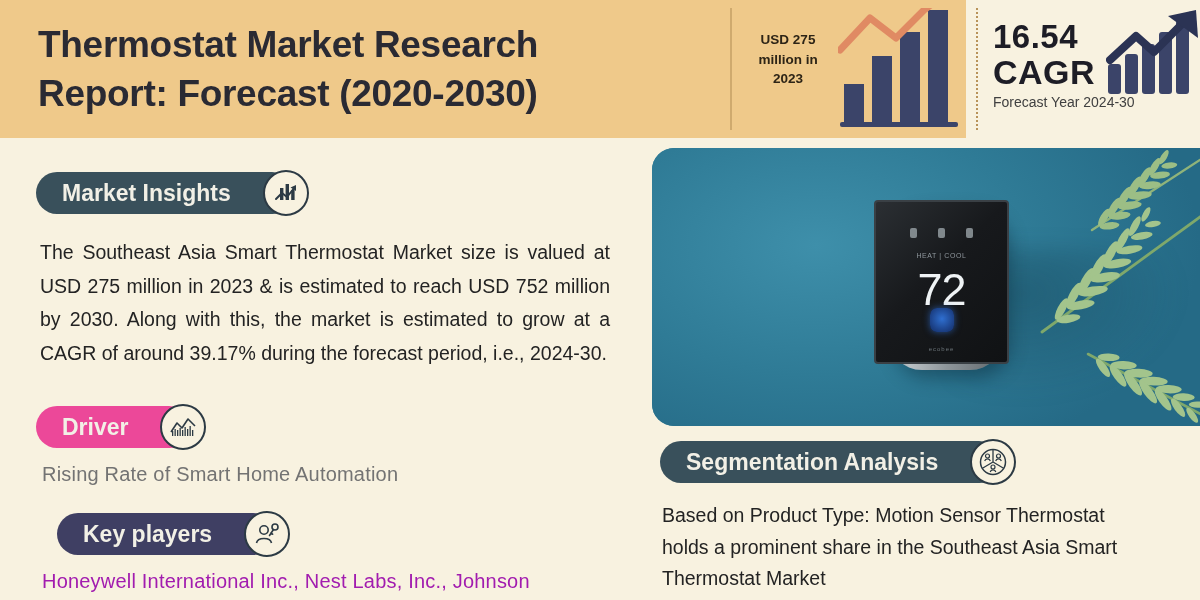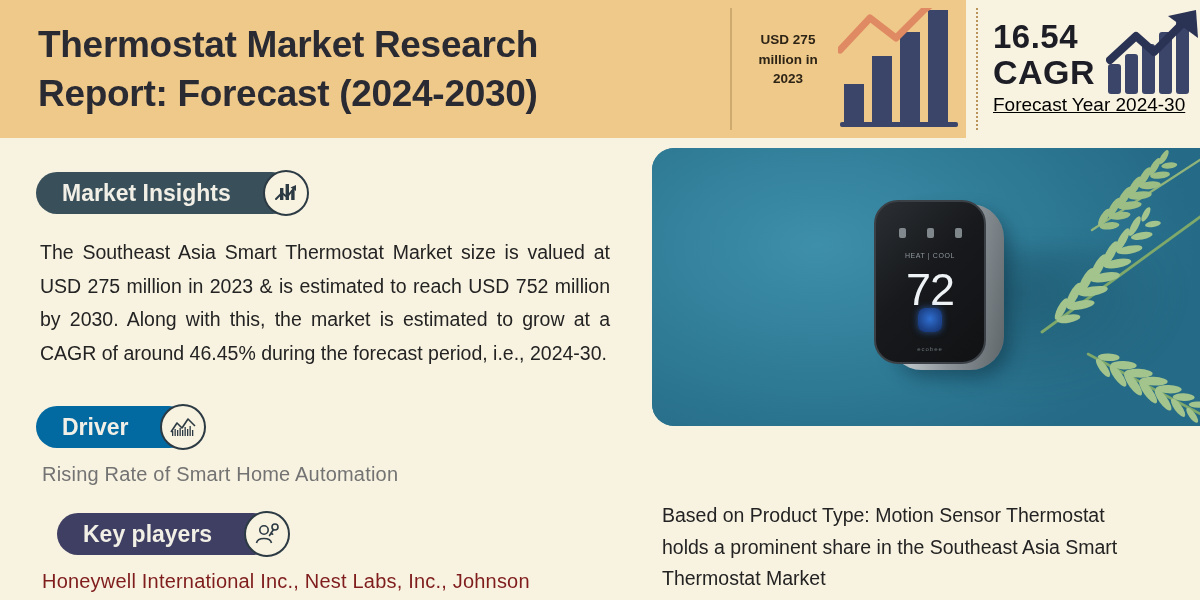--- a/index.html
+++ b/index.html
@@ -43,38 +43,37 @@
   .cagr-block { position: absolute; left: 986px; top: 6px; width: 214px; height: 126px; margin-left: 7px; }
   .cagr-num {
     position: absolute; left: 0; top: 12px; font-size: 33px; font-weight: bold;
     color: #1D1D26; letter-spacing: .5px;
   }
   .cagr-word {
     position: absolute; left: 0; top: 47px; font-size: 34px; font-weight: bold;
     color: #1D1D26; letter-spacing: .5px;
   }
   .cagr-sub {
-    position: absolute; left: 0; top: 88px; font-size: 19px; color: #000000;
+    position: absolute; left: 0; top: 88px; font-size: 14px; color: #404040;
     white-space: nowrap;
-    text-decoration: underline;
   }
   .cagr-graphic { position: absolute; left: 113px; top: 2px; width: 96px; height: 88px; }
 
   
   .left-col { position: absolute; left: 0; top: 138px; width: 650px; height: 462px; padding-left: 12px; }
 
   .pill {
     position: relative; display: inline-flex; align-items: center;
     height: 42px; border-radius: 21px; padding: 0 62px 0 26px;
     color: #F2F0E6; font-size: 23px; font-weight: bold;
     white-space: nowrap;
   }
   .pill.navy   { background: #39505B; }
   .pill.purple { background: #3F3F63; }
-  .pill.teal   { background: #0369a1; }
+  .pill.teal   { background: #ec4899; }
   .pill-icon {
     position: absolute; right: -16px; top: 50%; transform: translateY(-50%);
     width: 46px; height: 46px; border-radius: 50%;
     background: #F8F2E0; border: 2.5px solid #2C3A44;
     display: flex; align-items: center; justify-content: center;
   }
 
   .insights-pill { position: absolute; left: 36px; top: 34px; }
   .insights-body {
     position: absolute; left: 40px; top: 98px; width: 570px;
@@ -85,21 +84,21 @@
 
   .driver-pill { position: absolute; left: 36px; top: 268px; }
   .driver-body {
     position: absolute; left: 42px; top: 325px; width: 560px;
     font-size: 20px; color: #737373; letter-spacing: .2px;
   }
 
   .players-pill { position: absolute; left: 57px; top: 375px; }
   .players-body {
     position: absolute; left: 42px; top: 432px; width: 600px;
-    font-size: 20px; color: #7f1d1d; letter-spacing: .2px; white-space: nowrap;
+    font-size: 20px; color: #a21caf; letter-spacing: .2px; white-space: nowrap;
   }
 
   
   .photo-panel {
     position: absolute; left: 652px; top: 148px; width: 548px; height: 278px;
     border-radius: 22px 0 0 22px; overflow: hidden;
     background: #2E7B95;
   }
   .wall {
     position: absolute; inset: 0;
@@ -114,22 +113,22 @@
   .thermo {
     position: absolute; left: 222px; top: 52px; width: 128px; height: 172px;
   }
   .thermo-ring {
     position: absolute; left: 14px; top: 4px; width: 116px; height: 166px;
     border-radius: 34px;
     background: linear-gradient(100deg,#6f777c 0%, #b9c0c4 35%, #8e969b 60%, #5e6569 100%);
     box-shadow: 6px 8px 18px rgba(8,40,55,.45);
   }
   .thermo-face {
-    position: absolute; left: 0px; top: 0px; width: 112px; height: 164px;
-    border-radius: 24px;
+    position: absolute; left: 0px; top: 0px; width: 135px; height: 164px;
+    border-radius: 4px;
     background: linear-gradient(135deg,#2b2f33 0%, #17191c 45%, #101214 100%);
     border: 2px solid #3a4045;
     overflow: hidden;
   }
   .thermo-icons {
     position: absolute; top: 26px; left: 0; width: 100%;
     display: flex; justify-content: center; gap: 21px;
   }
   .thermo-icons i {
     display: block; width: 7px; height: 10px; border-radius: 2px;
@@ -164,21 +163,21 @@
 </style>
 </head>
 <body>
 
 <div id="root">
 
   <div class="header">
 
     <div class="header-title">
       <span>Thermostat Market Research</span>
-      <span>Report: Forecast (2024-2030)</span>
+      <span>Report: Forecast (2020-2030)</span>
     </div>
 
     <div class="hdr-div-solid"></div>
 
     <div class="stat-block">
       <div class="stat-text">USD 275 million in 2023</div>
       <svg class="barchart" viewBox="0 0 132 122">
         <rect x="6" y="76" width="20" height="38" fill="#3B4469"></rect>
         <rect x="34" y="48" width="20" height="66" fill="#3B4469"></rect>
         <rect x="62" y="24" width="20" height="90" fill="#3B4469"></rect>
@@ -214,21 +213,21 @@
         <svg width="26" height="26" viewBox="0 0 26 26">
           <rect x="7" y="8" width="3.4" height="12" fill="#2C3A44"></rect>
           <rect x="12.6" y="4" width="3.4" height="16" fill="#2C3A44"></rect>
           <rect x="18.2" y="10" width="3.4" height="10" fill="#2C3A44"></rect>
           <polyline points="3,19 9,13 14,17 22,7" fill="none" stroke="#2C3A44" stroke-width="2" stroke-linecap="round" stroke-linejoin="round"></polyline>
           <polygon points="23,5 23,11 17.5,7.5" fill="#2C3A44"></polygon>
         </svg>
       </span>
     </div>
 
-    <p class="insights-body">The <b>Southeast Asia Smart Thermostat Market</b> size is valued at <b>USD 275 million in 2023</b> &amp; is estimated to reach <b>USD 752 million by 2030</b>. Along with this, the market is estimated to grow at a CAGR of around <b>46.45%</b> during the forecast period, i.e., 2024-30.</p>
+    <p class="insights-body">The <b>Southeast Asia Smart Thermostat Market</b> size is valued at <b>USD 275 million in 2023</b> &amp; is estimated to reach <b>USD 752 million by 2030</b>. Along with this, the market is estimated to grow at a CAGR of around <b>39.17%</b> during the forecast period, i.e., 2024-30.</p>
 
     <div class="pill teal driver-pill">
       <span>Driver</span>
       <span class="pill-icon">
         <svg width="28" height="26" viewBox="0 0 28 26">
           <polyline points="2,18 8,9 13,14 19,5 26,12" fill="none" stroke="#2C3A44" stroke-width="1.6" stroke-linejoin="round"></polyline>
           <g fill="#2C3A44">
             <rect x="3" y="17" width="1.3" height="5"></rect>
               <rect x="5.5" y="15" width="1.3" height="7"></rect>
             <rect x="8" y="16" width="1.3" height="6"></rect>
@@ -345,16 +344,33 @@
           <ellipse cx="50" cy="62" rx="14" ry="4.4" transform="rotate(26 50 62)"></ellipse>
           <ellipse cx="67" cy="62" rx="14" ry="4.4" transform="rotate(26 67 62)"></ellipse>
           <ellipse cx="84" cy="62" rx="13" ry="4.2" transform="rotate(26 84 62)"></ellipse>
           <ellipse cx="101" cy="62" rx="11" ry="3.8" transform="rotate(26 101 62)"></ellipse>
           <ellipse cx="117" cy="62" rx="9" ry="3.2" transform="rotate(26 117 62)"></ellipse>
         </g>
       </g>
     </svg>
   </div>
 
+  <div class="pill navy seg-pill">
+    <span>Segmentation Analysis</span>
+    <span class="pill-icon">
+      <svg width="30" height="30" viewBox="0 0 30 30">
+        <circle cx="15" cy="15" r="12.5" fill="none" stroke="#2C3A44" stroke-width="1.5"></circle>
+        <path d="M15 15 L15 2.5 M15 15 L26 21.5 M15 15 L4 21.5" stroke="#2C3A44" stroke-width="1.3" fill="none"></path>
+        <g fill="none" stroke="#2C3A44" stroke-width="1.2">
+          <circle cx="9.5" cy="9" r="2"></circle>
+            <path d="M6.7 14 C7.3 11.2 11.7 11.2 12.3 14"></path>
+          <circle cx="20.5" cy="9" r="2"></circle>
+            <path d="M17.7 14 C18.3 11.2 22.7 11.2 23.3 14"></path>
+          <circle cx="15" cy="20" r="2"></circle>
+            <path d="M12.2 25 C12.8 22.2 17.2 22.2 17.8 25"></path>
+        </g>
+      </svg>
+    </span>
+  </div>
 
   <p class="seg-body"><b>Based on Product Type:</b> Motion Sensor Thermostat holds a prominent share in the Southeast Asia Smart Thermostat Market</p>
 
 </div>
 
 </body></html>

